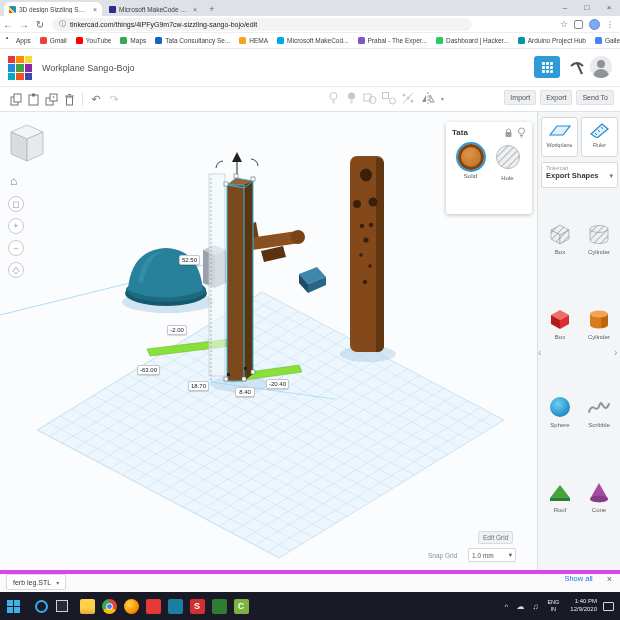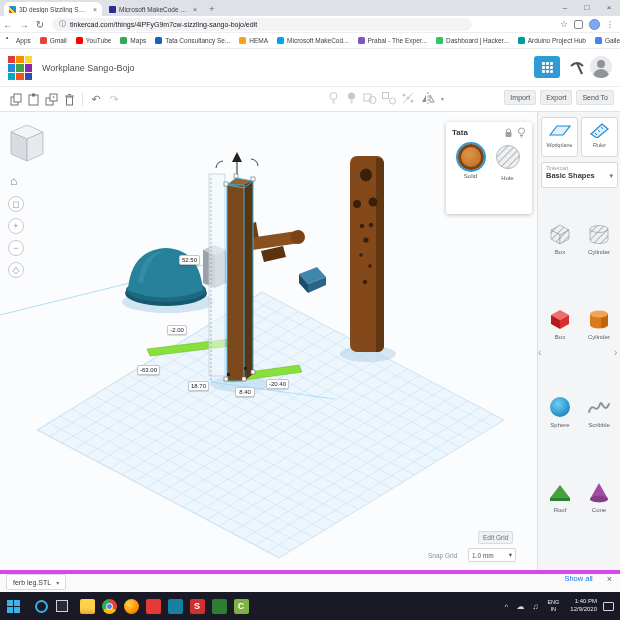--- a/index.html
+++ b/index.html
@@ -515,21 +515,21 @@
           <polygon points="3,12 14,2 20,7 9,16" fill="#dff0fb" stroke="#1d8dd0" stroke-width="1.2"></polygon>
           <line x1="7" y1="11" x2="9" y2="13" stroke="#1d8dd0"></line>
             <line x1="10" y1="8" x2="12" y2="10" stroke="#1d8dd0"></line>
             <line x1="13" y1="5" x2="15" y2="7" stroke="#1d8dd0"></line>
         </svg>
         <div class="lbl">Ruler</div>
       </div>
 
       <div class="sdrop">
         <div class="brand">Tinkercad</div>
-        <div class="val">Basic Shapes</div>
+        <div class="val">Export Shapes</div>
         <div class="caret">▾</div>
       </div>
 
       <div class="tile" style="left:5px;top:110px">
         <svg width="26" height="24">
           <polygon points="4,8 13,3 22,8 13,13" fill="url(#stripes)" stroke="#8f959c" stroke-width="0.6"></polygon>
           <polygon points="4,8 13,13 13,22 4,17" fill="url(#stripes)" stroke="#8f959c" stroke-width="0.6"></polygon>
           <polygon points="22,8 13,13 13,22 22,17" fill="url(#stripes)" stroke="#8f959c" stroke-width="0.6"></polygon>
         </svg>
         <div class="tlabel">Box</div>

